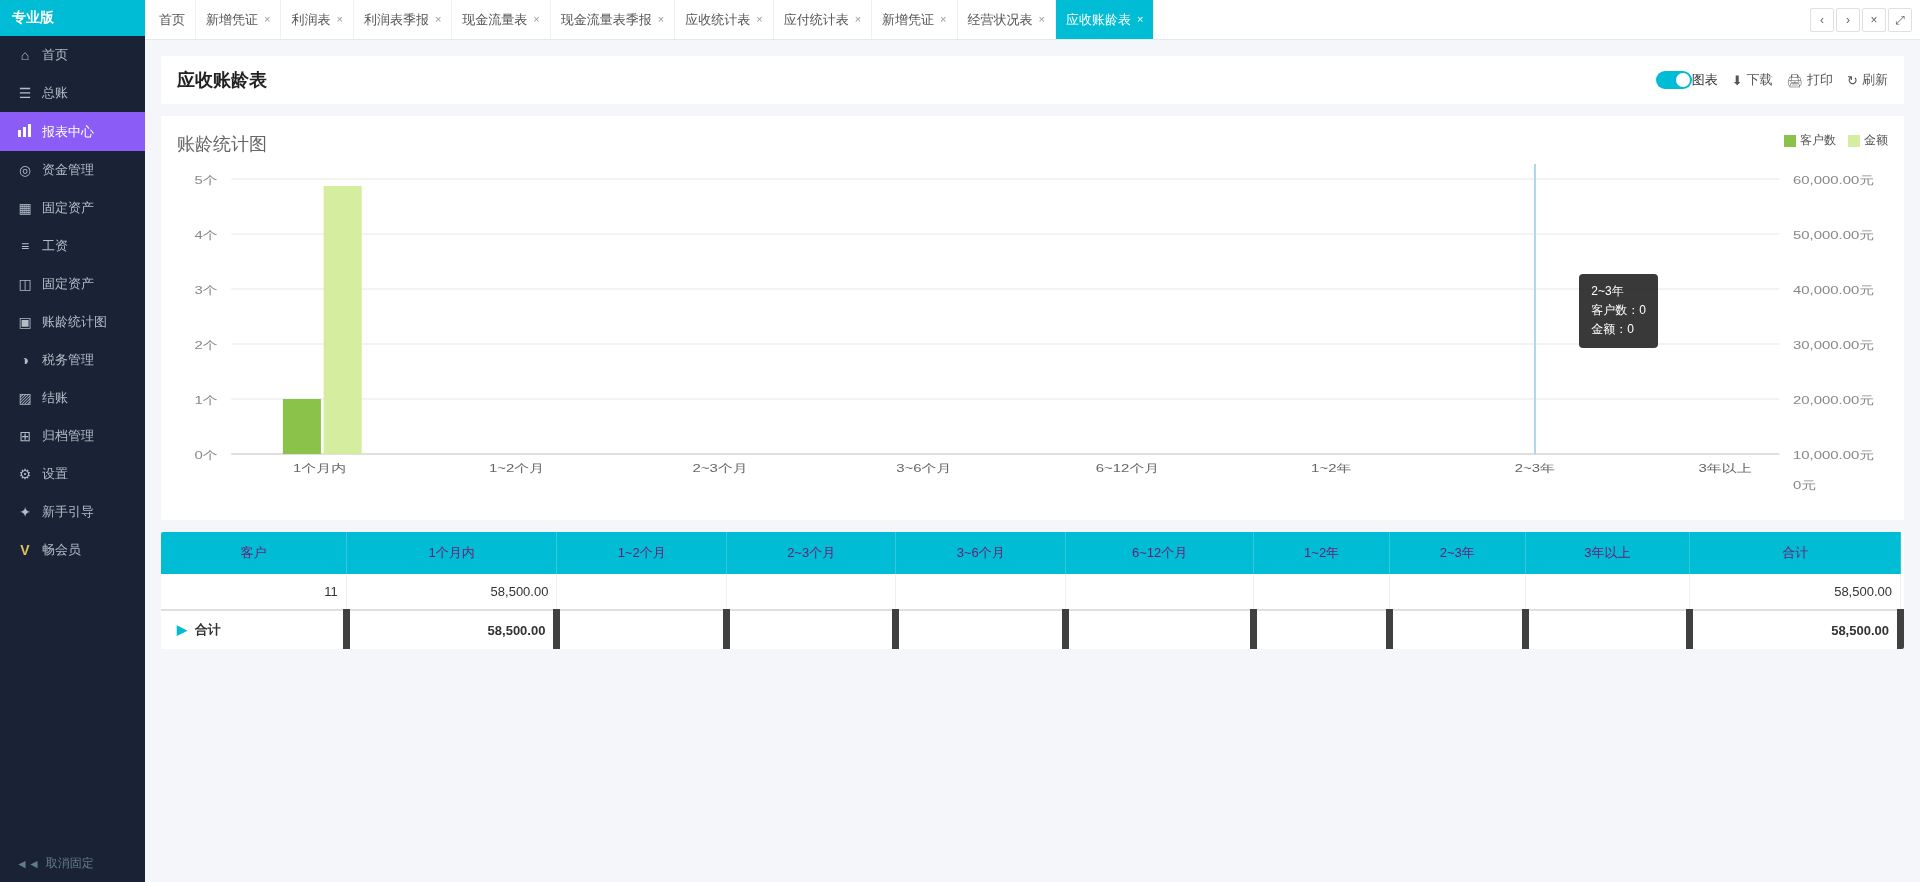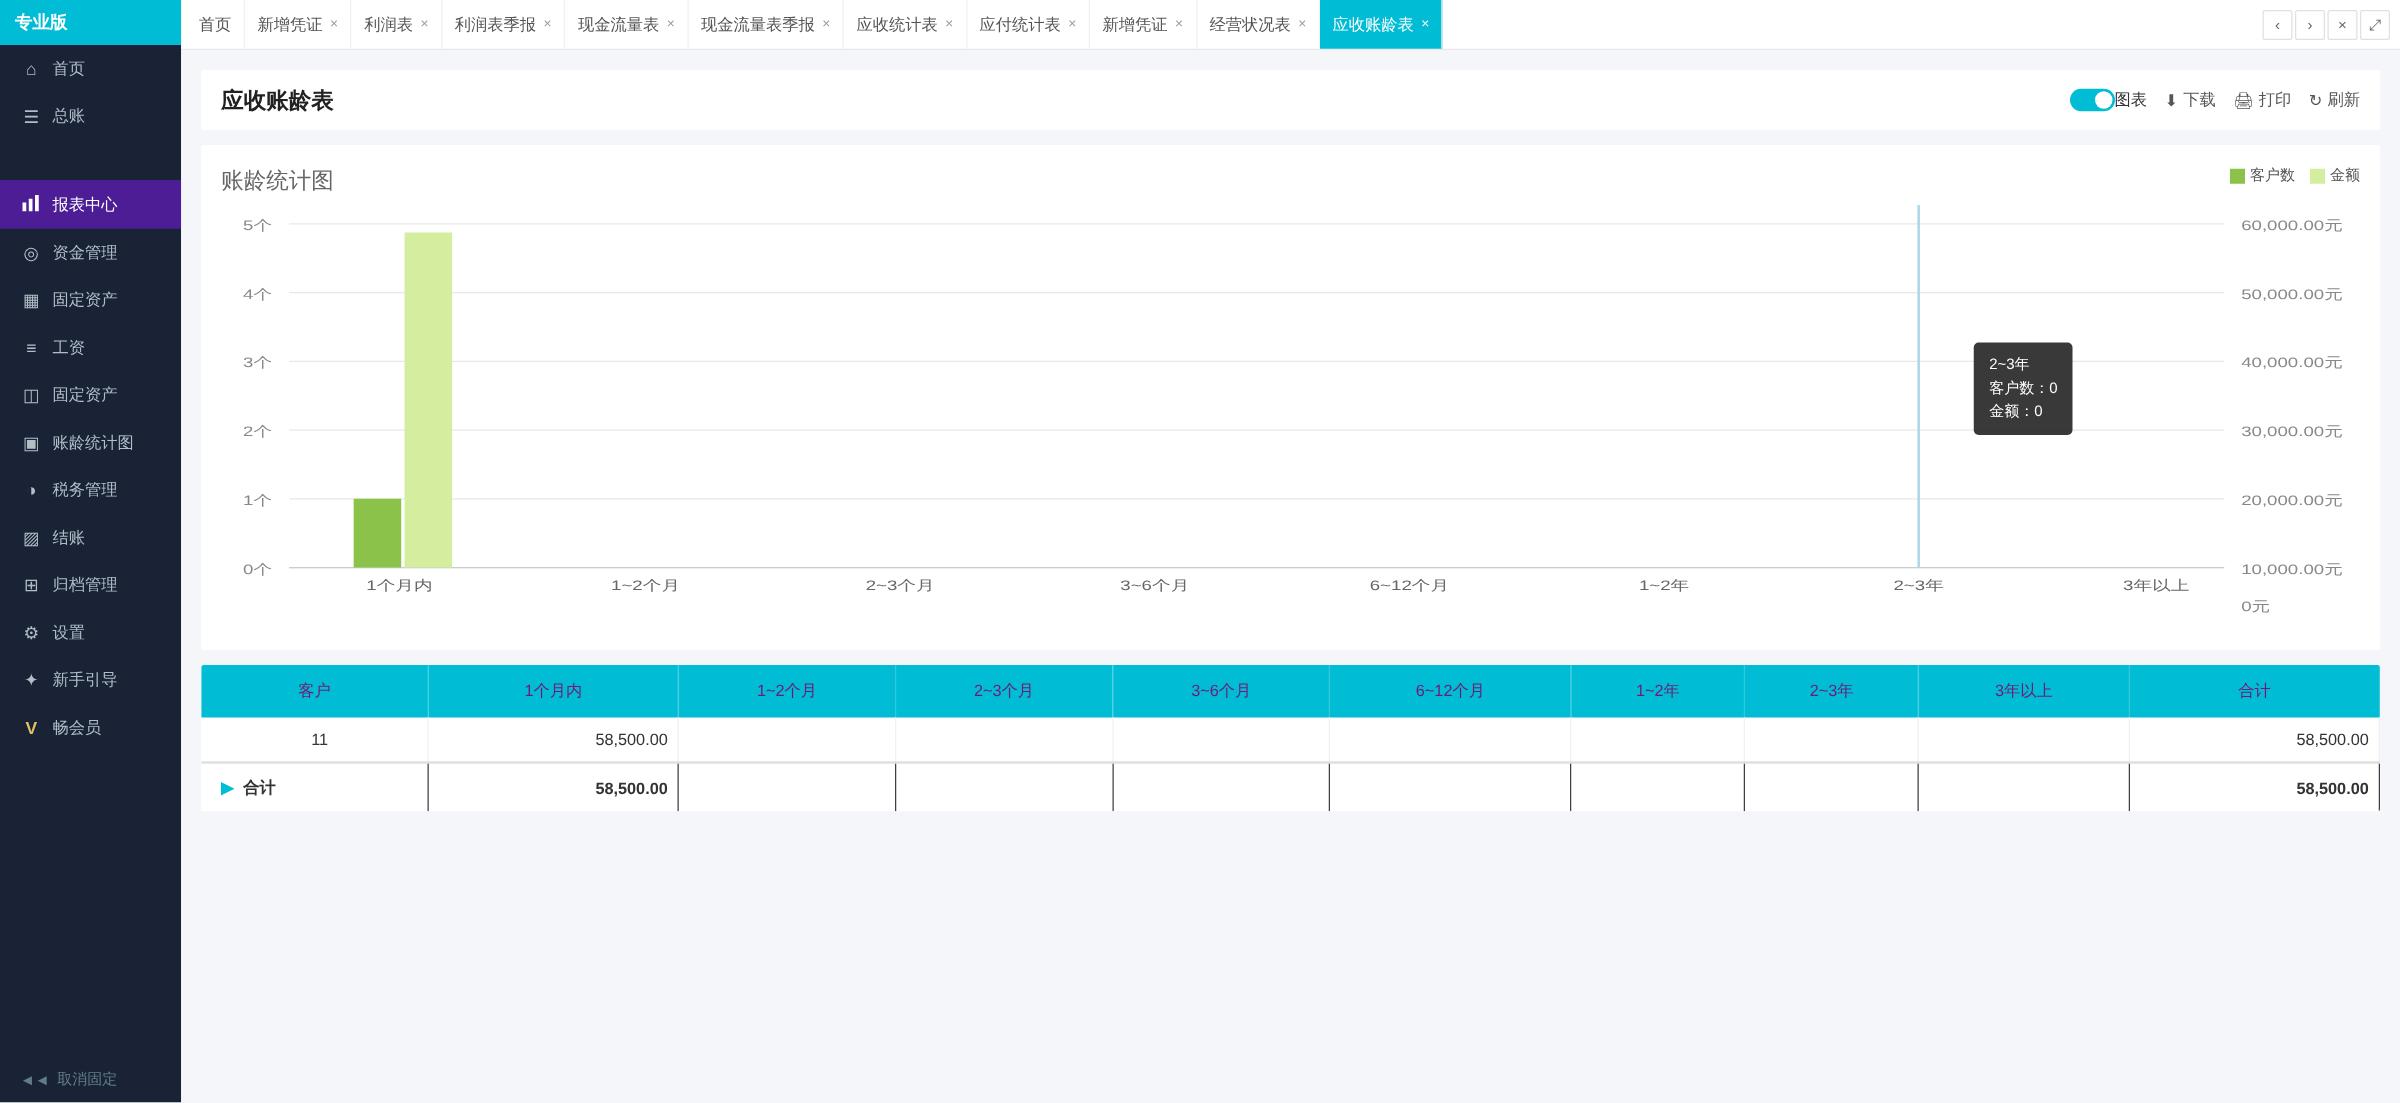--- a/index.html
+++ b/index.html
@@ -27,21 +27,21 @@
     }
     .sidebar-item {
       display: flex;
       align-items: center;
       padding: 10px 16px;
       cursor: pointer;
       gap: 8px;
       font-size: 13px;
       color: #b0bec5;
     }
-    .sidebar-item.active { background: #4c1d95; color: white; margin-top: 32px; }
+    .sidebar-item.active { background: #8b5cf6; color: white; }
     .sidebar-item .icon { width: 18px; text-align: center; font-size: 14px; }
     .sidebar-bottom {
       margin-top: auto;
       padding: 10px 16px;
       font-size: 12px;
       color: #607d8b;
       display: flex;
       align-items: center;
       gap: 6px;
       cursor: pointer;
@@ -233,29 +233,29 @@
     }
     .data-table thead th:first-child { text-align: center; }
     .data-table tbody tr { border-bottom: 1px solid #f0f0f0; }
     .data-table tbody td {
       padding: 10px 8px;
       text-align: right;
       font-size: 13px;
       color: #333;
       border-right: 1px solid #f0f0f0;
     }
-    .data-table tbody td:first-child { text-align: center; padding-left: 16px; }
+    .data-table tbody td:first-child { text-align: right; padding-left: 16px; }
     .data-table tfoot tr { border-top: 2px solid #e0e0e0; }
     .data-table tfoot td {
       padding: 10px 8px;
       text-align: right;
       font-weight: bold;
       font-size: 13px;
       color: #333;
-      border-right: 1px solid #404040;
+      border-right: 7px solid #404040;
     }
     .data-table tfoot td:first-child {
       text-align: left;
       padding-left: 16px;
     }
     .total-icon { color: #00bcd4; margin-right: 4px; }
   </style>
 </head>
 <body>
 

